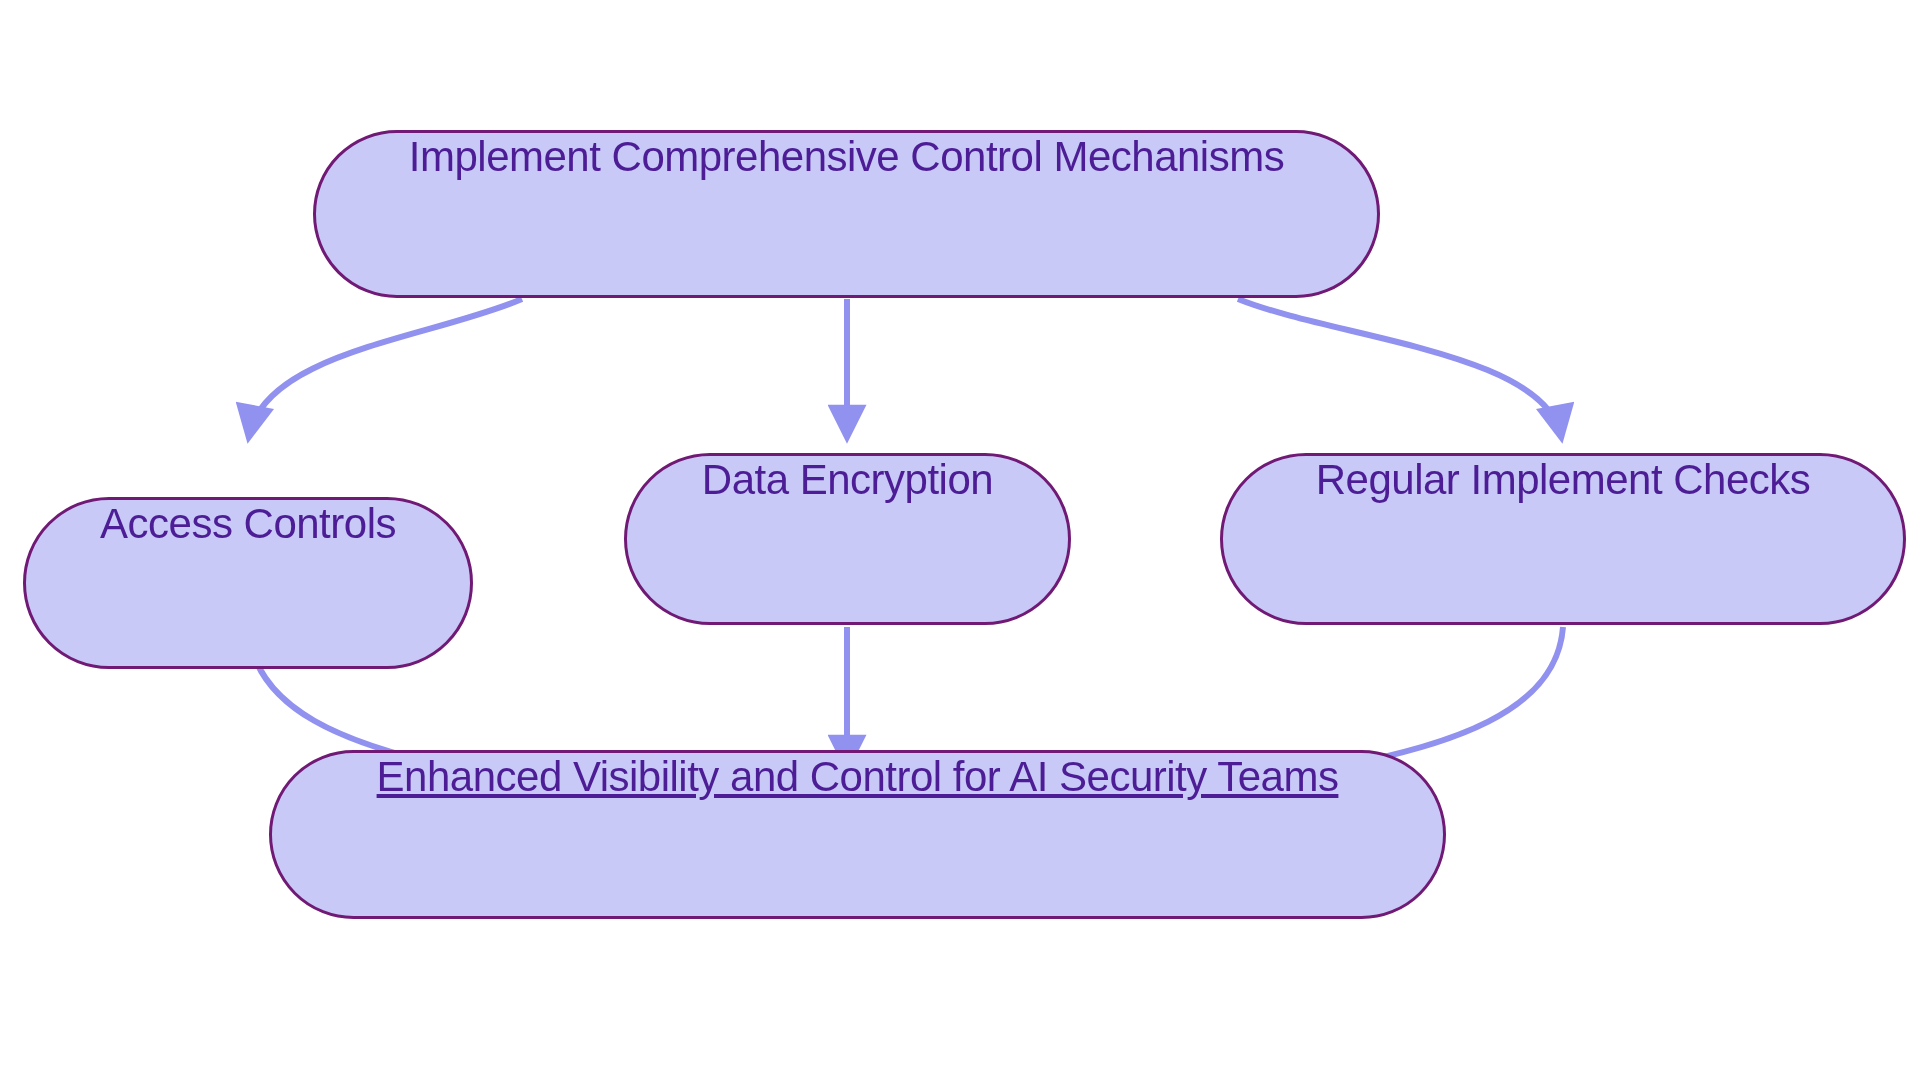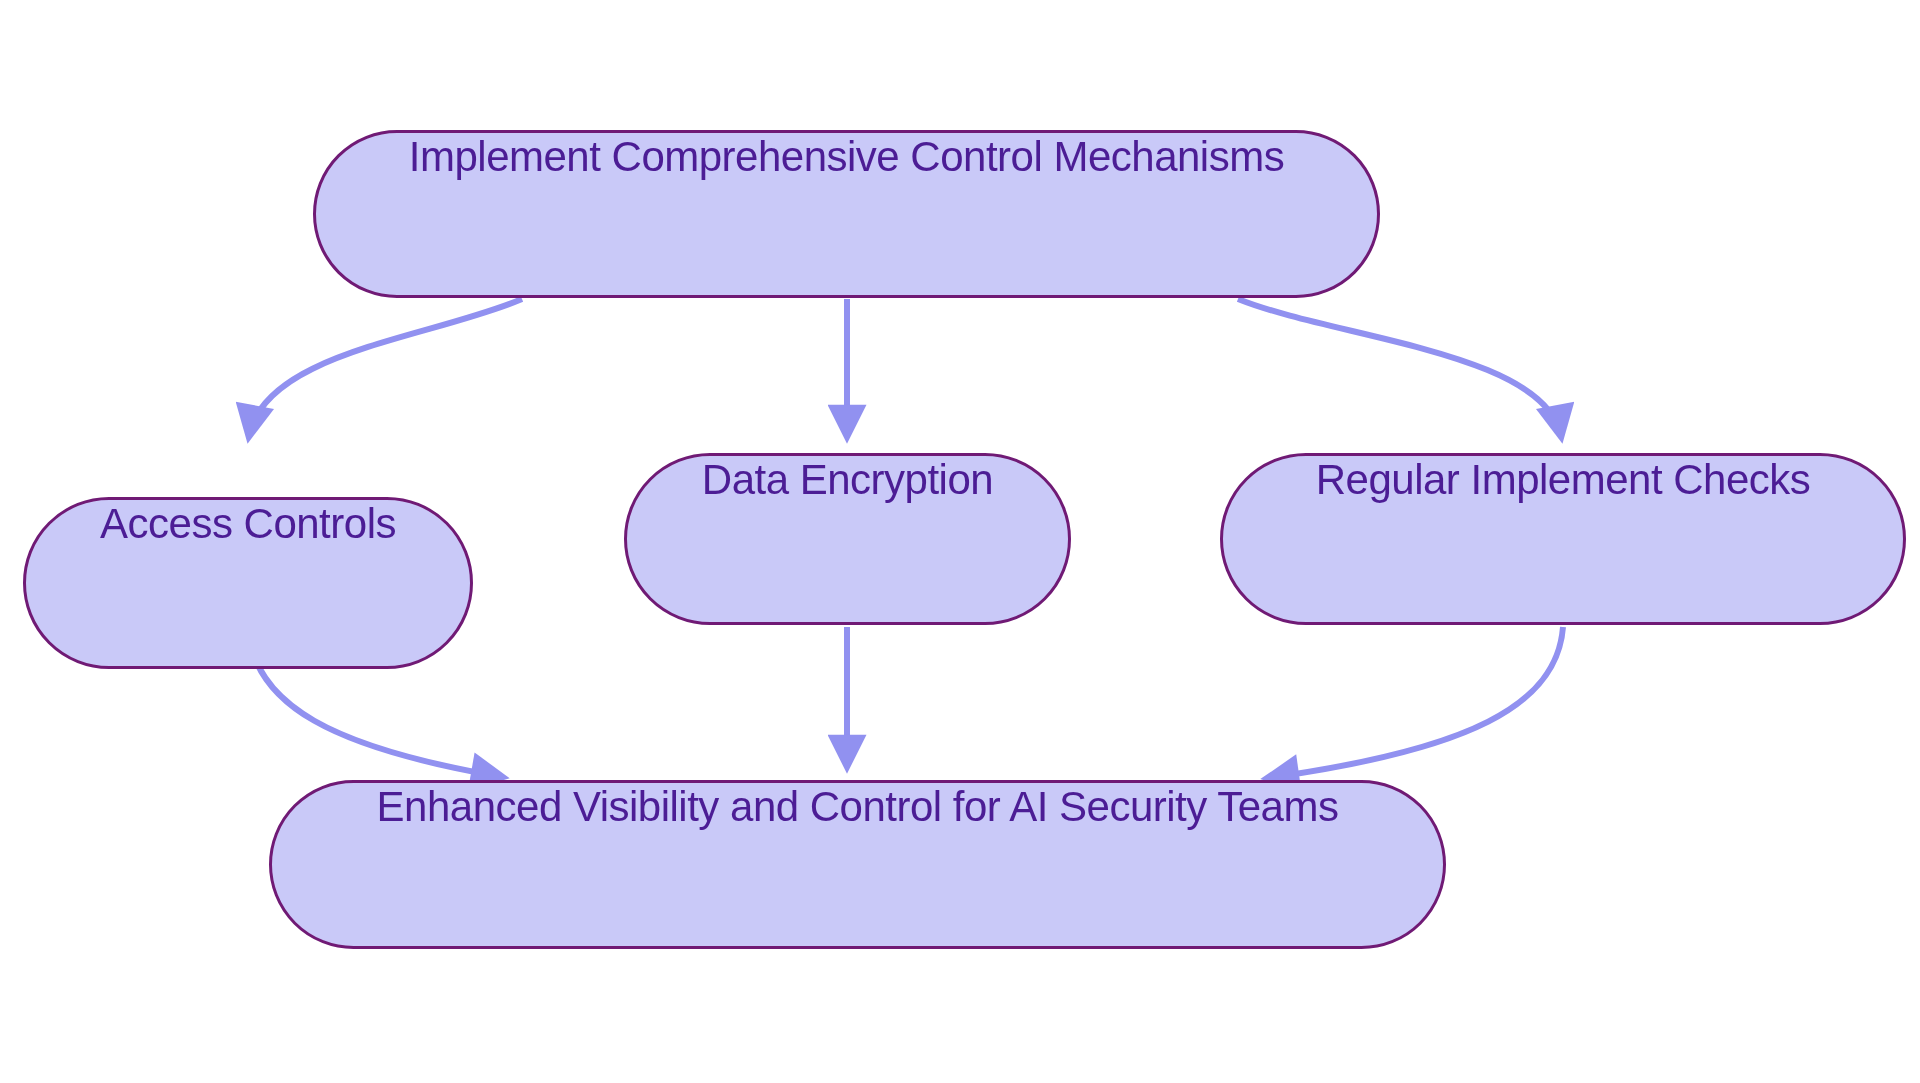--- a/index.html
+++ b/index.html
@@ -39,21 +39,21 @@
     color: #4c1d95;
     font-size: 42px;
     letter-spacing: -0.5px;
     text-align: center;
     white-space: nowrap;
   }
   .node-top      { left: 313px;  top: 130px; width: 1067px; height: 168px; }
   .node-access   { left: 23px;   top: 453px; width: 450px;  height: 172px; margin-top: 44px; }
   .node-data     { left: 624px;  top: 453px; width: 447px;  height: 172px; }
   .node-regular  { left: 1220px; top: 453px; width: 686px;  height: 172px; }
-  .node-bottom   { left: 269px;  top: 780px; width: 1177px; height: 169px; }
+  .node-bottom   { left: 269px;  top: 750px; width: 1177px; height: 169px; text-decoration: underline; }
 </style>
 </head>
 <body>
 
 <div class="canvas">
 
   <svg class="edges-layer" viewBox="0 0 1920 1083" xmlns="http://www.w3.org/2000/svg">
     <defs>
       <marker id="arrowhead" viewBox="0 0 10 10" refX="8" refY="5" markerWidth="7" markerHeight="6.5" orient="auto">
         <path d="M 0 0 L 10 5 L 0 10 z" fill="#9191f0"></path>

